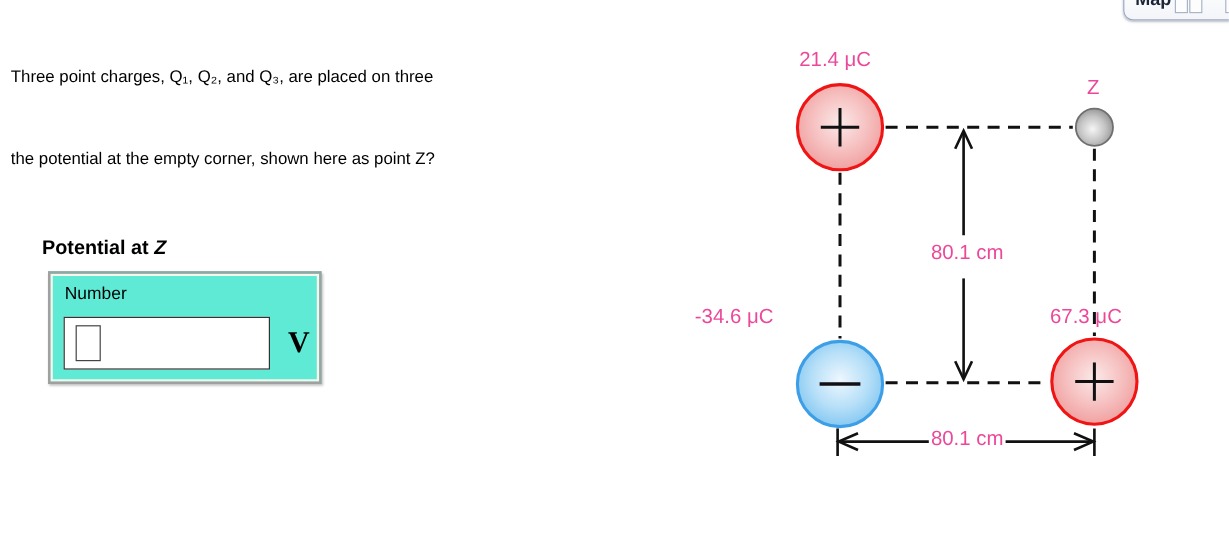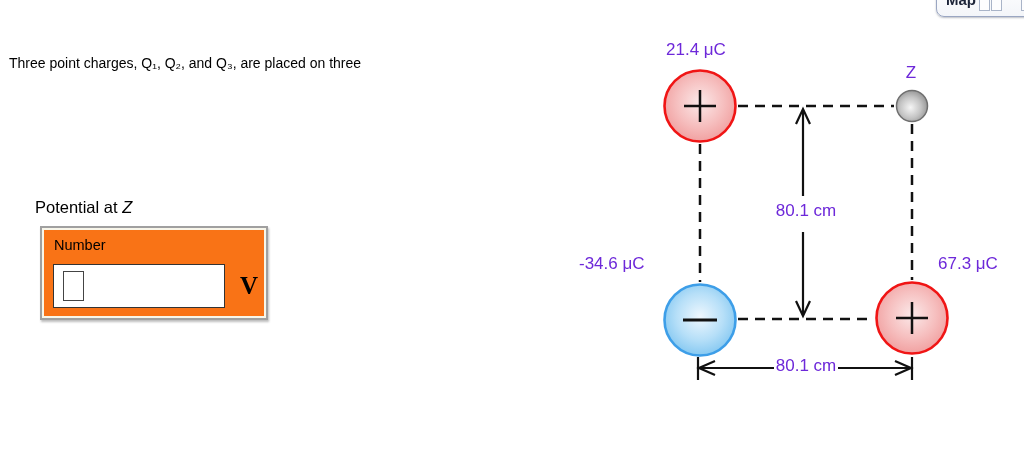--- a/index.html
+++ b/index.html
@@ -37,27 +37,27 @@
     position: absolute; left: 9px;
     font-size: 14px; line-height: 26px; color: #000;
     white-space: nowrap;
   }
   .p1 { top: 50px; }
   .p2 { top: 119px; }
 
   
   .potential-label {
     position: absolute; left: 35px; top: 198px;
-    font-size: 16.5px; font-weight: normal;
+    font-size: 16.5px; font-weight: bold;
   }
   .potential-label .pt-z { font-style: italic; }
   .answer-box {
     position: absolute; left: 40px; top: 226px;
     width: 228px; height: 94px; box-sizing: border-box;
-    background: #f97316;
+    background: #5eead4;
     border: 2px solid #a0a0a0;
     box-shadow: inset 0 0 0 2px #f8f6ea, 1px 2px 2px rgba(110,110,110,.45);
   }
   .number-label {
     position: absolute; left: 12px; top: 9px;
     font-size: 14.5px; color: #000;
   }
   .input-wrap {
     position: absolute; left: 11px; top: 36px;
     width: 172px; height: 44px; box-sizing: border-box;
@@ -78,44 +78,45 @@
   }
   .unit-label {
     position: absolute; left: 198px; top: 44px;
     font-family: "Liberation Serif", "DejaVu Serif", serif;
     font-weight: bold; font-size: 25px;
   }
 
   
   .diagram-svg { position: absolute; left: 580px; top: 30px; }
   .diag-label {
-    position: absolute; font-size: 17px; color: #6d28d9;
+    position: absolute; font-size: 17px; color: #ec4899;
     white-space: nowrap;
   }
   .lbl-q1 { left: 666px; top: 40px; }
   .lbl-z  { left: 893px; top: 63px; width: 36px; text-align: center; }
   .lbl-q2 { left: 579px; top: 254px; }
-  .lbl-q3 { left: 938px; top: 254px; }
+  .lbl-q3 { left: 875px; top: 254px; }
   .lbl-vdim { left: 762px; top: 201px; width: 88px; text-align: center; }
   .lbl-hdim { left: 762px; top: 356px; width: 88px; text-align: center; }
 </style>
 </head>
 <body>
 
 <div class="map-button">
   <span class="map-label">Map</span>
   <span class="ph-box b1"></span>
   <span class="ph-box b2"></span>
   <span class="ph-box b3"></span>
 </div>
 
 <div class="problem-text p1">
   <div>Three point charges, Q₁, Q₂, and Q₃, are placed on three</div>
 </div>
 <div class="problem-text p2">
+  <div>the potential at the empty corner, shown here as point Z?</div>
 </div>
 
 <div class="potential-label"><span>Potential at </span><span class="pt-z">Z</span></div>
 
 <div class="answer-box">
   <div class="number-label">Number</div>
   <div class="input-wrap">
     <input type="text" value="" style="">
     <div class="caret-box"></div>
   </div>

